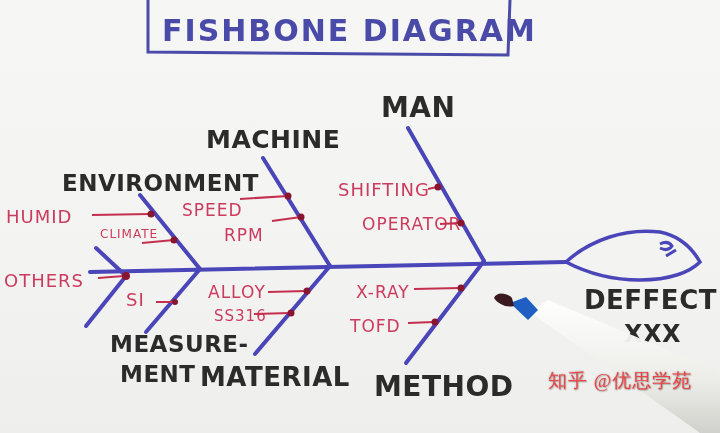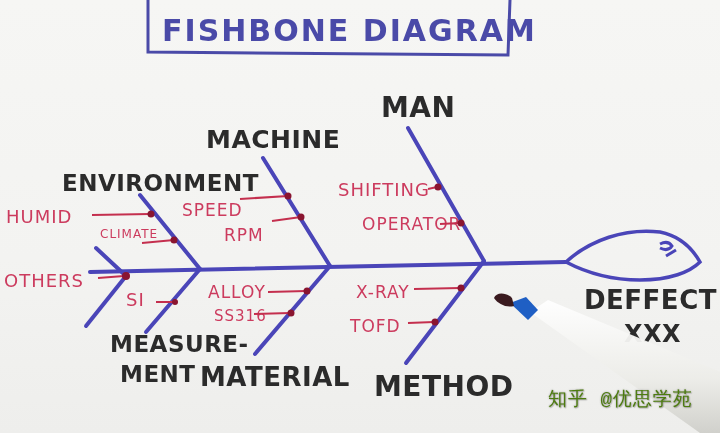--- a/index.html
+++ b/index.html
@@ -9,22 +9,22 @@
     font-family: "Liberation Sans", sans-serif;
   }
   svg#board { position: absolute; left: 0; top: 0; }
   .title-text { font-family: "DejaVu Sans", sans-serif; font-weight: bold; fill: #4a4aa8; letter-spacing: 2px; }
   .cat { font-family: "DejaVu Sans", sans-serif; font-weight: bold; fill: #2b2b2b; letter-spacing: 0.5px; }
   .cause { font-family: "DejaVu Sans", sans-serif; fill: #cc3b5e; letter-spacing: 1px; }
   .bone { stroke: #4a45b8; stroke-width: 4; stroke-linecap: round; fill: none; }
   .leader { stroke: #c42f4e; stroke-width: 2; fill: none; }
   .dot { fill: #8a1530; }
   .watermark {
-    position: absolute; left: 548px; top: 386px;
-    font-family: Liberation Mono, monospace; font-size: 19px; color: #4d7c0f;
+    position: absolute; left: 548px; top: 368px;
+    font-family: Liberation Serif, serif; font-size: 19px; color: #ef4444;
     text-shadow: 0 0 2px rgba(0,0,0,0.35), 1px 1px 1px rgba(0,0,0,0.2);
     letter-spacing: 1px;
   }
 </style>
 </head>
 <body>
 
 <svg id="board" width="720" height="433" viewBox="0 0 720 433">
 
   <g>

